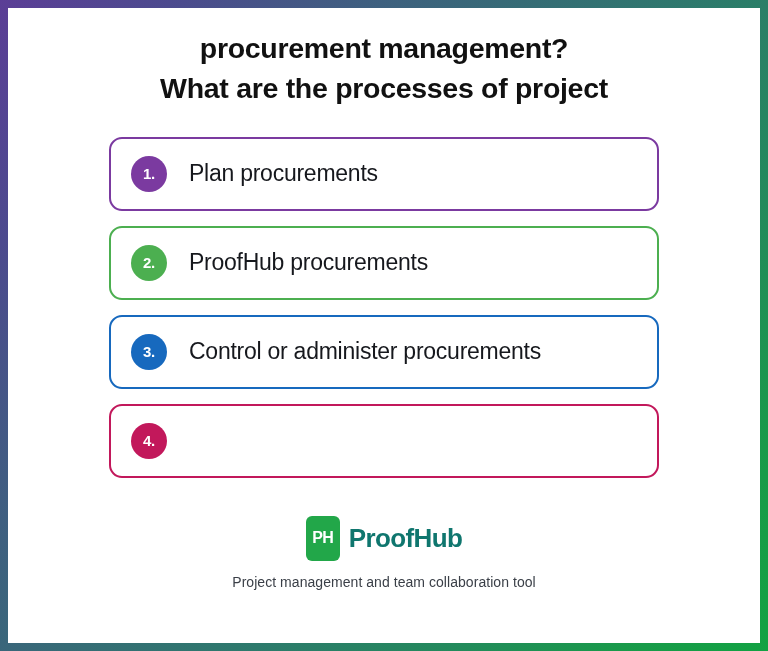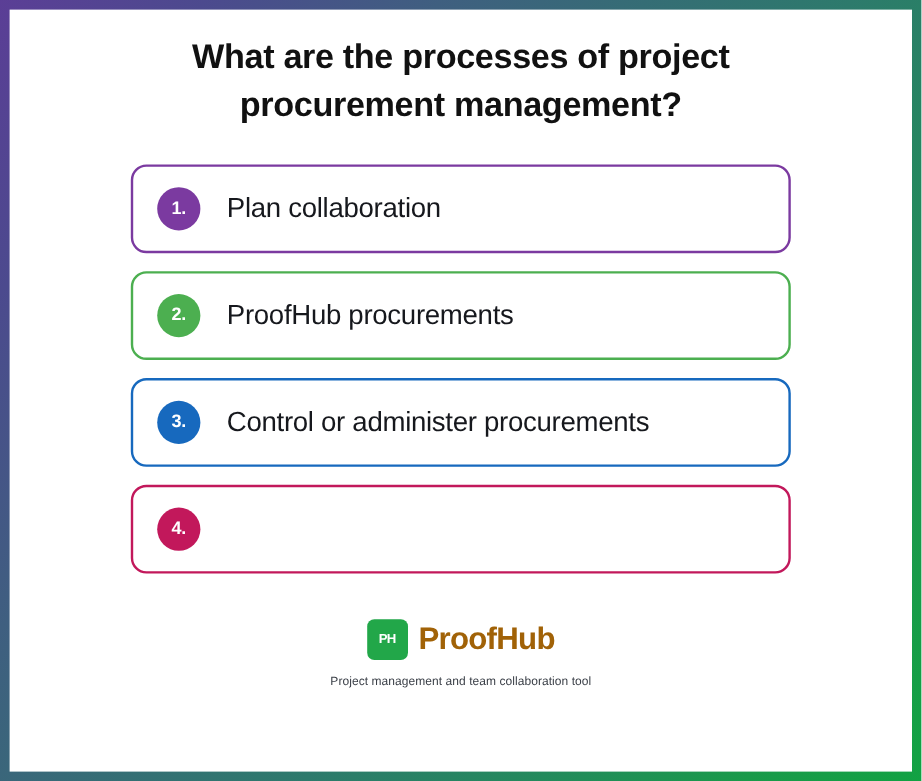--- a/index.html
+++ b/index.html
@@ -109,62 +109,62 @@
   }
 
   .brand {
     display: flex;
     align-items: center;
     gap: 9px;
   }
 
   .brand-logo {
     width: 34px;
-    height: 34px;
+    height: 45px;
     border-radius: 6px;
     background: #22a749;
     color: #ffffff;
-    font-size: 11px;
+    font-size: 16px;
     font-weight: bold;
     display: flex;
     align-items: center;
     justify-content: center;
     letter-spacing: -0.6px;
   }
 
   .brand-name {
     font-size: 26px;
     font-weight: bold;
-    color: #a16207;
+    color: #0f766e;
     letter-spacing: -0.6px;
   }
 
   .tagline {
     margin-top: 13px;
-    font-size: 10px;
+    font-size: 14px;
     color: #3a3f47;
     letter-spacing: 0.05px;
   }
 </style>
 </head>
 <body>
 
 <div class="frame">
   <div class="canvas">
 
     <h1 class="title">
+      <span class="title-line">procurement management?</span>
       <span class="title-line">What are the processes of project</span>
-      <span class="title-line">procurement management?</span>
     </h1>
 
     <div class="steps">
 
       <div class="step-card" style="border-color: rgb(123, 58, 160);">
         <span class="step-badge" style="background: rgb(123, 58, 160);">1.</span>
-        <span class="step-label">Plan collaboration</span>
+        <span class="step-label">Plan procurements</span>
       </div>
 
       <div class="step-card" style="border-color: rgb(76, 175, 80);">
         <span class="step-badge" style="background: rgb(76, 175, 80);">2.</span>
         <span class="step-label">ProofHub procurements</span>
       </div>
 
       <div class="step-card" style="border-color: rgb(23, 105, 190);">
         <span class="step-badge" style="background: rgb(23, 105, 190);">3.</span>
         <span class="step-label">Control or administer procurements</span>

